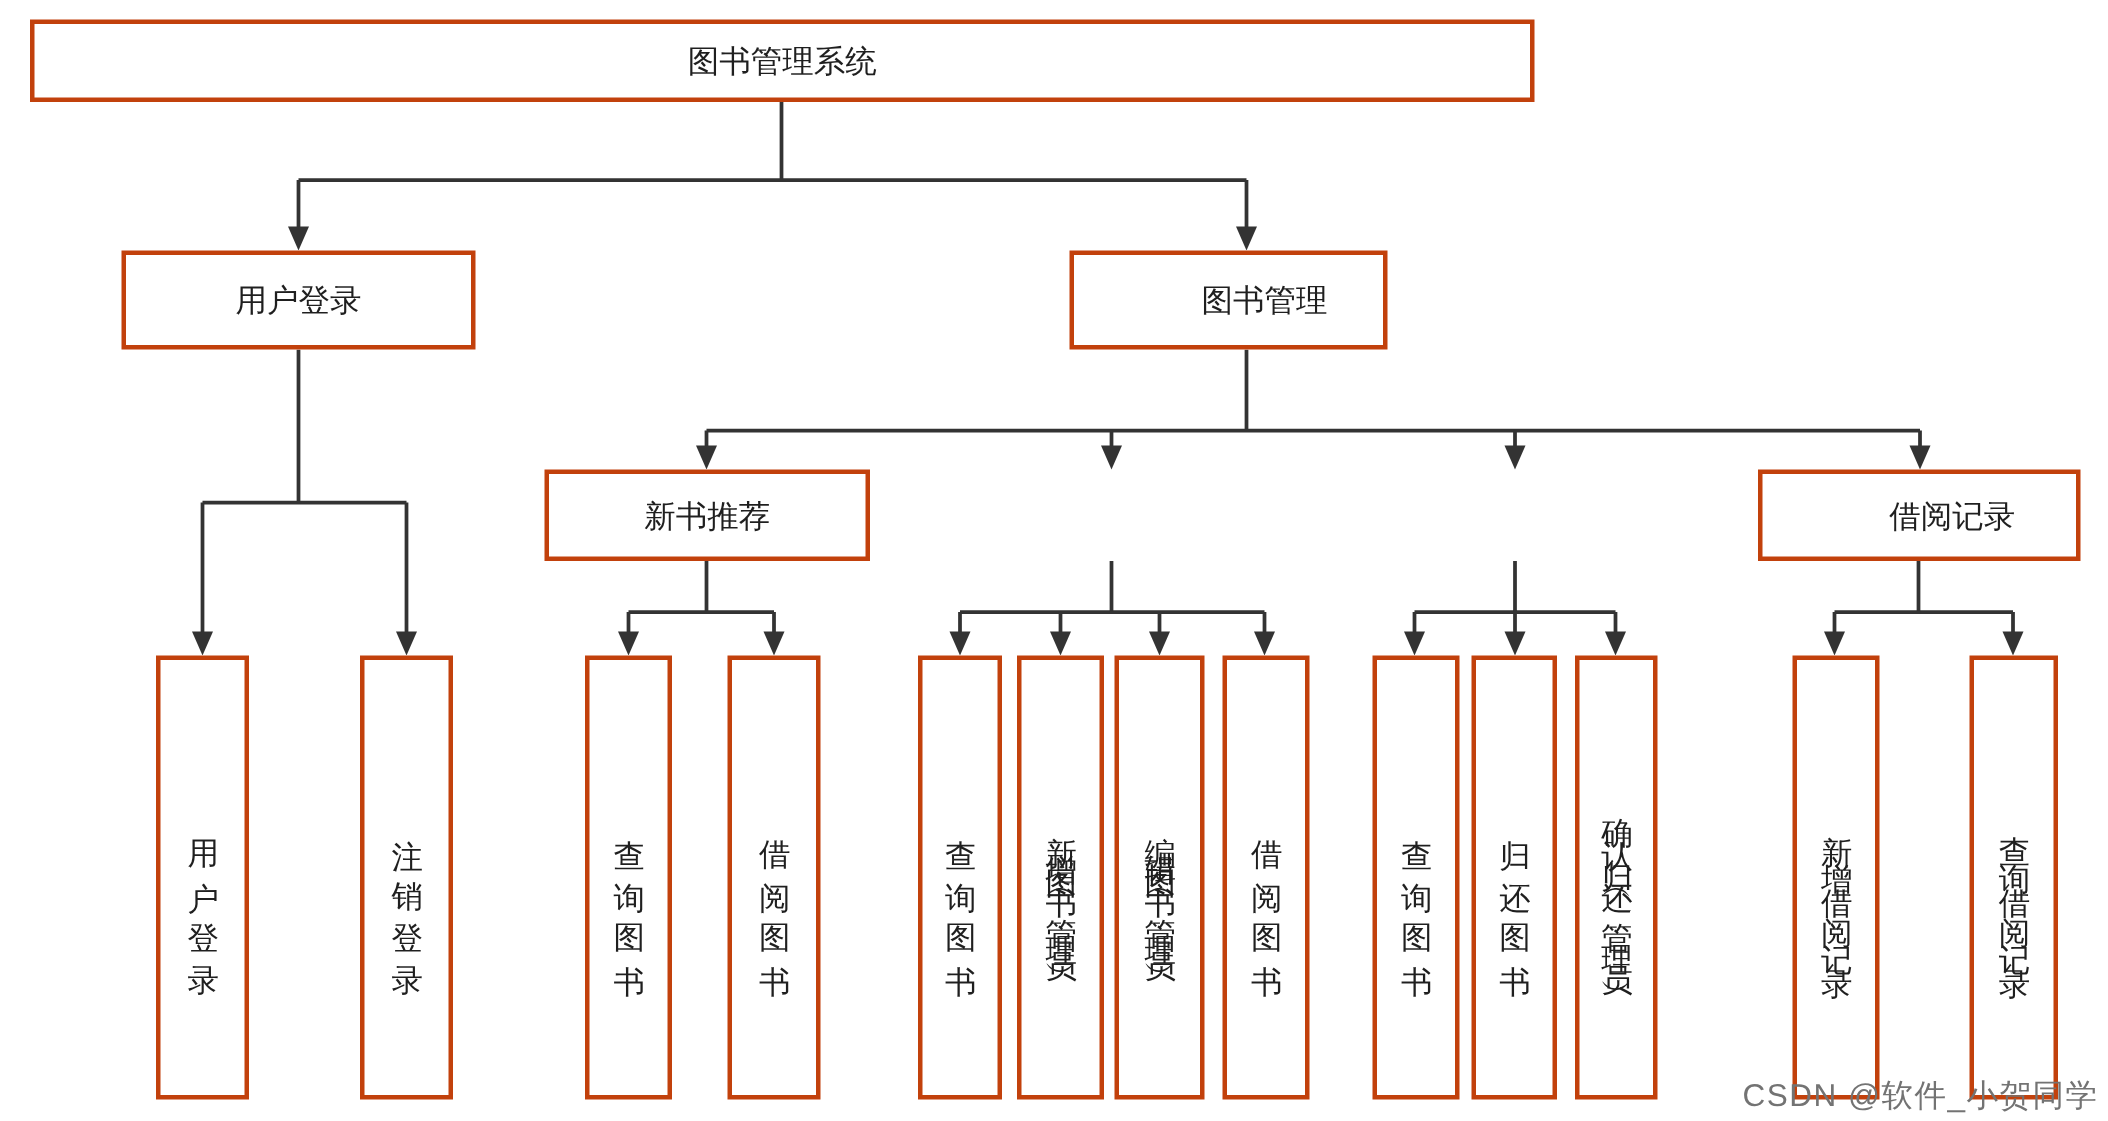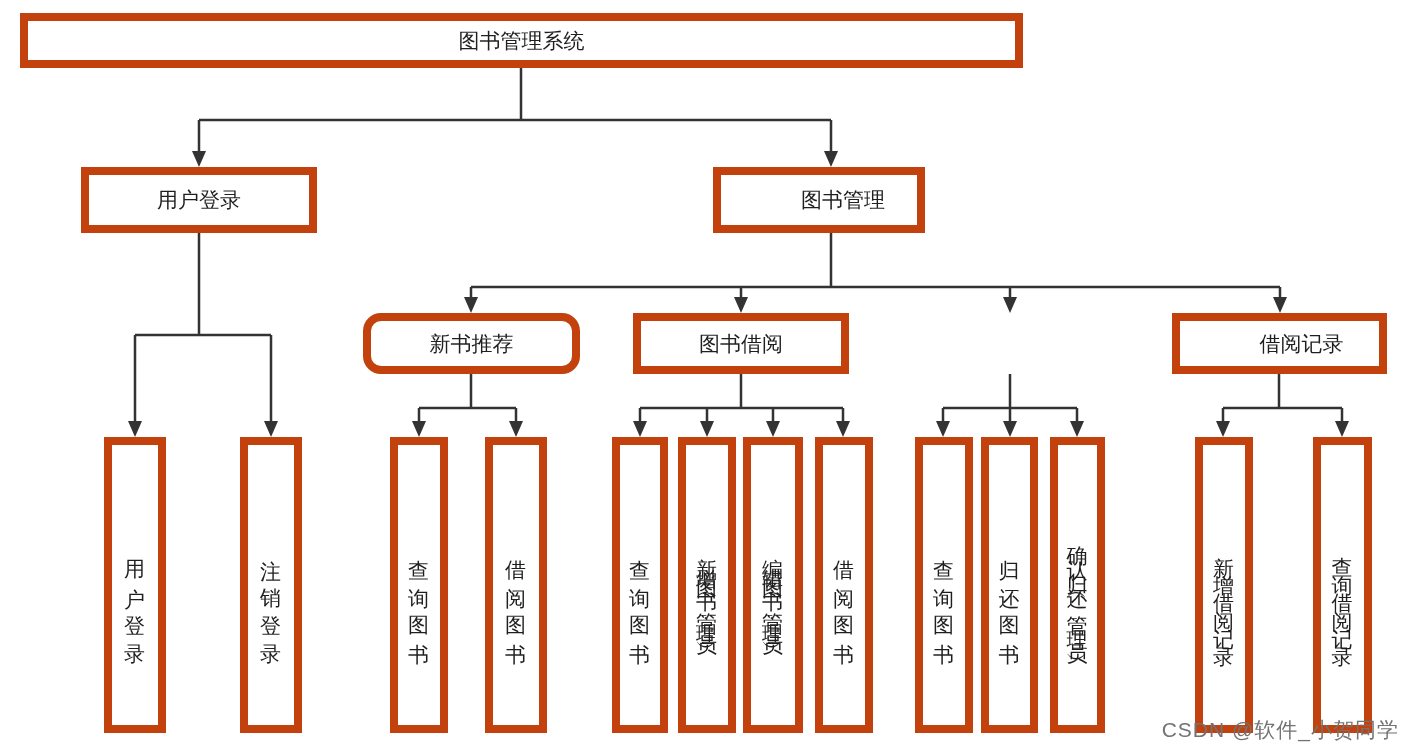--- a/index.html
+++ b/index.html
@@ -9,21 +9,21 @@
     width: 1405px;
     height: 747px;
     background: #ffffff;
     font-family: "Liberation Sans", "DejaVu Sans", sans-serif;
     overflow: hidden;
   }
   .connectors { position: absolute; left: 0; top: 0; }
   .node {
     position: absolute;
     background: #ffffff;
-    border: 8px solid #c2410c;
+    border: 3px solid #c2410c;
     display: flex;
     align-items: center;
     justify-content: center;
     color: #1f1f1f;
     z-index: 2;
   }
   .node.h { font-size: 21px; }
   .node.v { font-size: 21px; }
   .node.v .lbl {
     writing-mode: vertical-rl;
@@ -78,25 +78,22 @@
     <span class="lbl">图书管理系统</span>
   </div>
 
   <div class="node h" style="left:81px; top:167px; width:236px; height:66px;">
     <span class="lbl">用户登录</span>
   </div>
   <div class="node h" style="left:713px; top:167px; width:212px; height:66px;padding-left:48px;">
     <span class="lbl">图书管理</span>
   </div>
 
-  <div class="node h" style="left:363px; top:313px; width:217px; height:61px;border-radius:18px;">
+  <div class="node h" style="left:363px; top:313px; width:217px; height:61px;">
     <span class="lbl">新书推荐</span>
-  </div>
-  <div class="node h" style="left:633px; top:313px; width:216px; height:61px;">
-    <span class="lbl">图书借阅</span>
   </div>
   <div class="node h" style="left:1172px; top:313px; width:215px; height:61px;padding-left:44px;">
     <span class="lbl">借阅记录</span>
   </div>
 
   <div class="node v ls28" style="left:104px; top:437px; width:62px; height:296px;">
     <span class="lbl">用户登录</span>
   </div>
   <div class="node v ls28" style="left:240px; top:437px; width:62px; height:296px;">
     <span class="lbl">注销登录</span>

